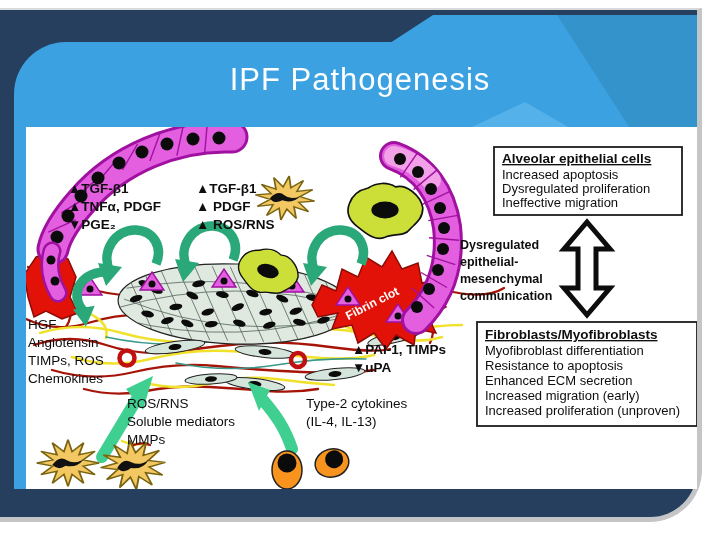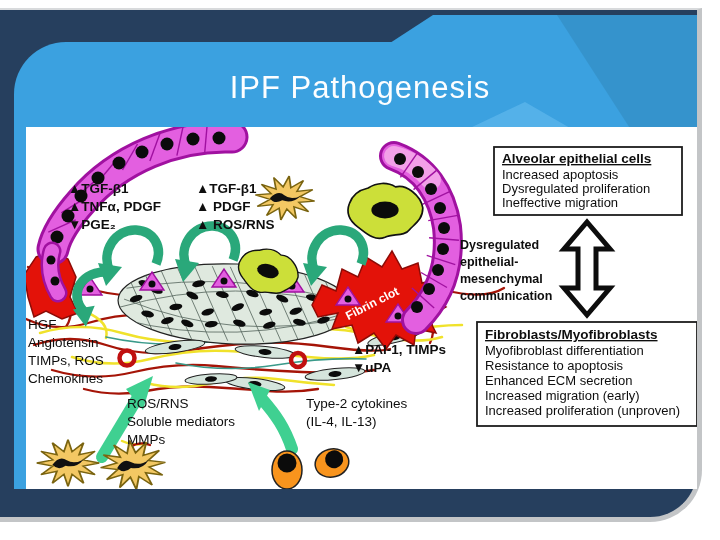--- a/index.html
+++ b/index.html
@@ -25,21 +25,21 @@
   }
   .facet-dark{
     position:absolute;left:557px;top:5px;width:140px;height:113px;
     background:var(--blue_dark);clip-path:polygon(0 0,100% 0,100% 100%,52% 100%);opacity:.85;
   }
   .facet-light{
     position:absolute;left:470px;top:92px;width:100px;height:26px;
     background:var(--blue_light);clip-path:polygon(0 100%,55% 0,100% 100%);opacity:.9;
   }
   .title{
-    position:absolute;left:40px;top:60px;width:640px;text-align:center;
+    position:absolute;left:40px;top:52px;width:640px;text-align:center;
     font-size:31px;letter-spacing:1px;color:var(--title_color);
   }
   .content{
     position:absolute;left:26px;top:117px;width:671px;height:362px;background:#ffffff;
   }
   .content svg{position:absolute;left:0;top:0;}
 
   
   .band-under{fill:none;stroke:var(--epithelium_outline);stroke-linecap:round;}
   .band-over{fill:none;stroke:var(--epithelium);stroke-linecap:round;}

